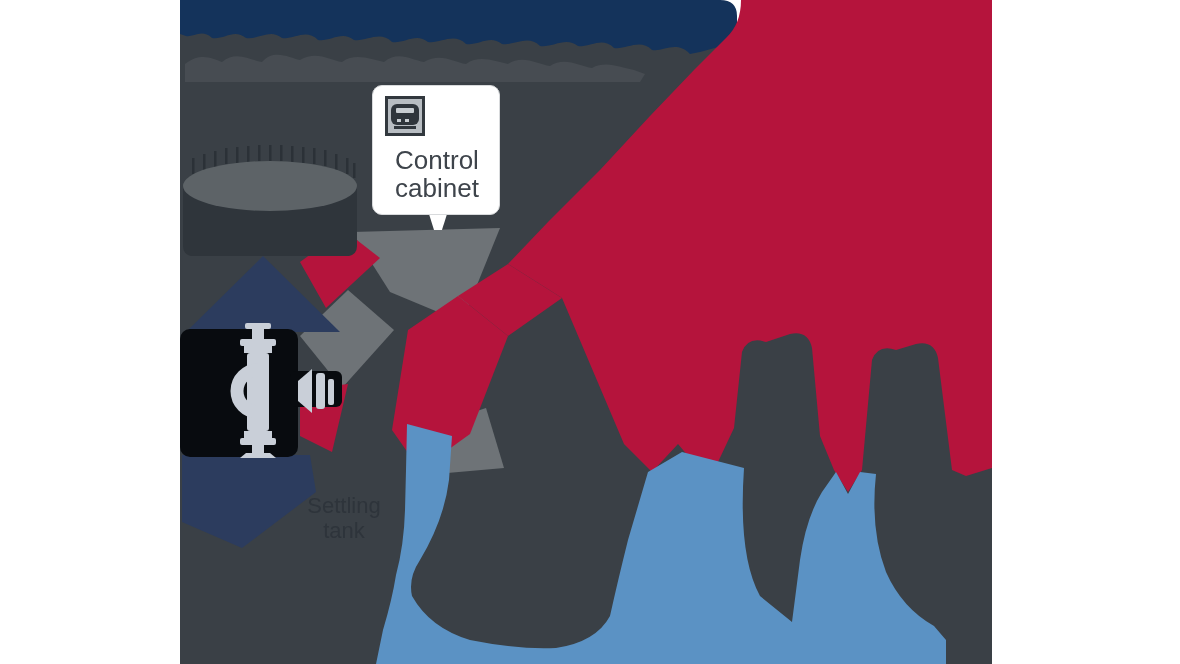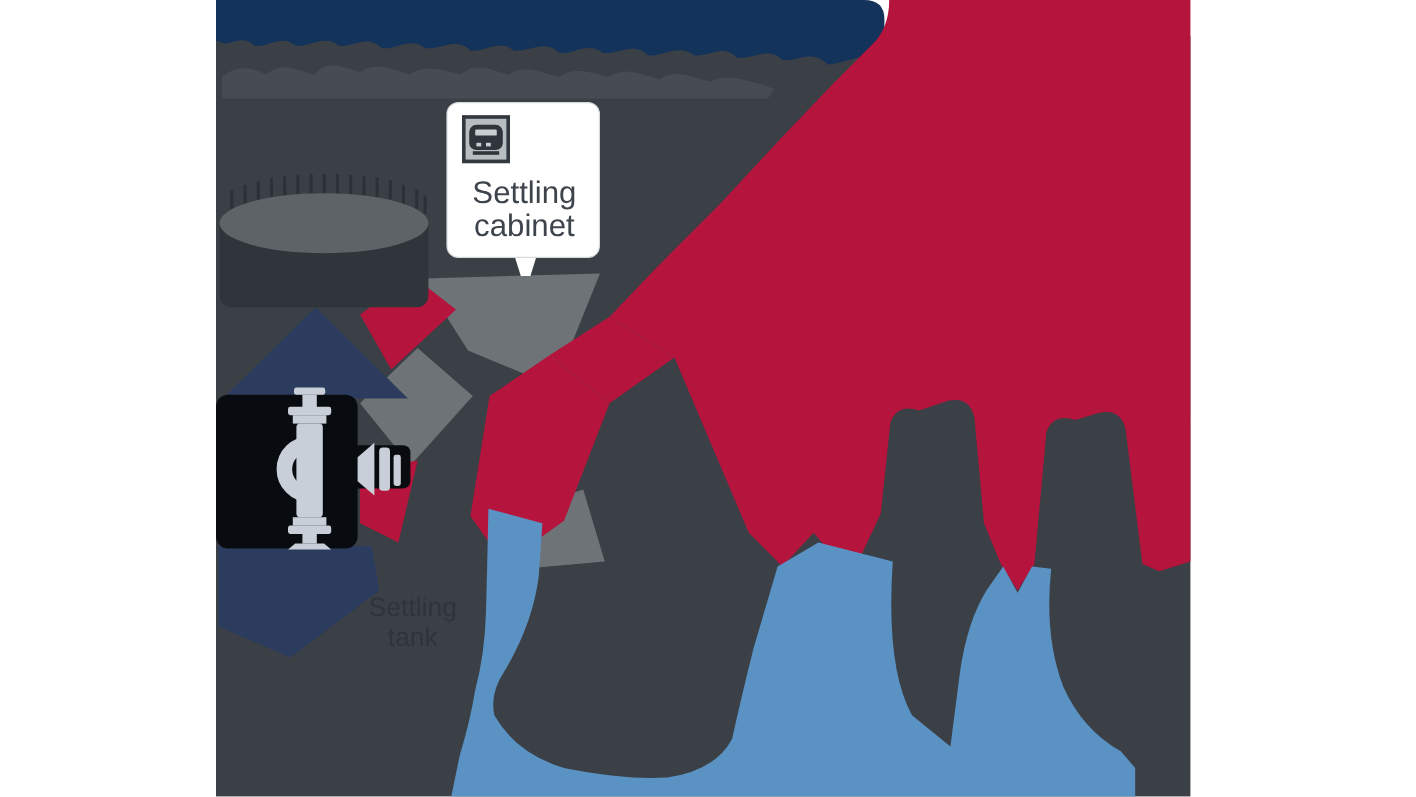--- a/index.html
+++ b/index.html
@@ -158,18 +158,18 @@
   <div class="card-pointer"></div>
   <div class="card">
     <div class="device-icon">
       <div class="body">
         <div class="screen"></div>
         <div class="dot d1"></div>
         <div class="dot d2"></div>
       </div>
       <div class="feet"></div>
     </div>
-    <div class="card-label">Settling cabinet</div>
+    <div class="card-label">Control cabinet</div>
   </div>
 
   <div class="settling-label">Settling tank</div>
 
 </div>
 
 </body></html>

